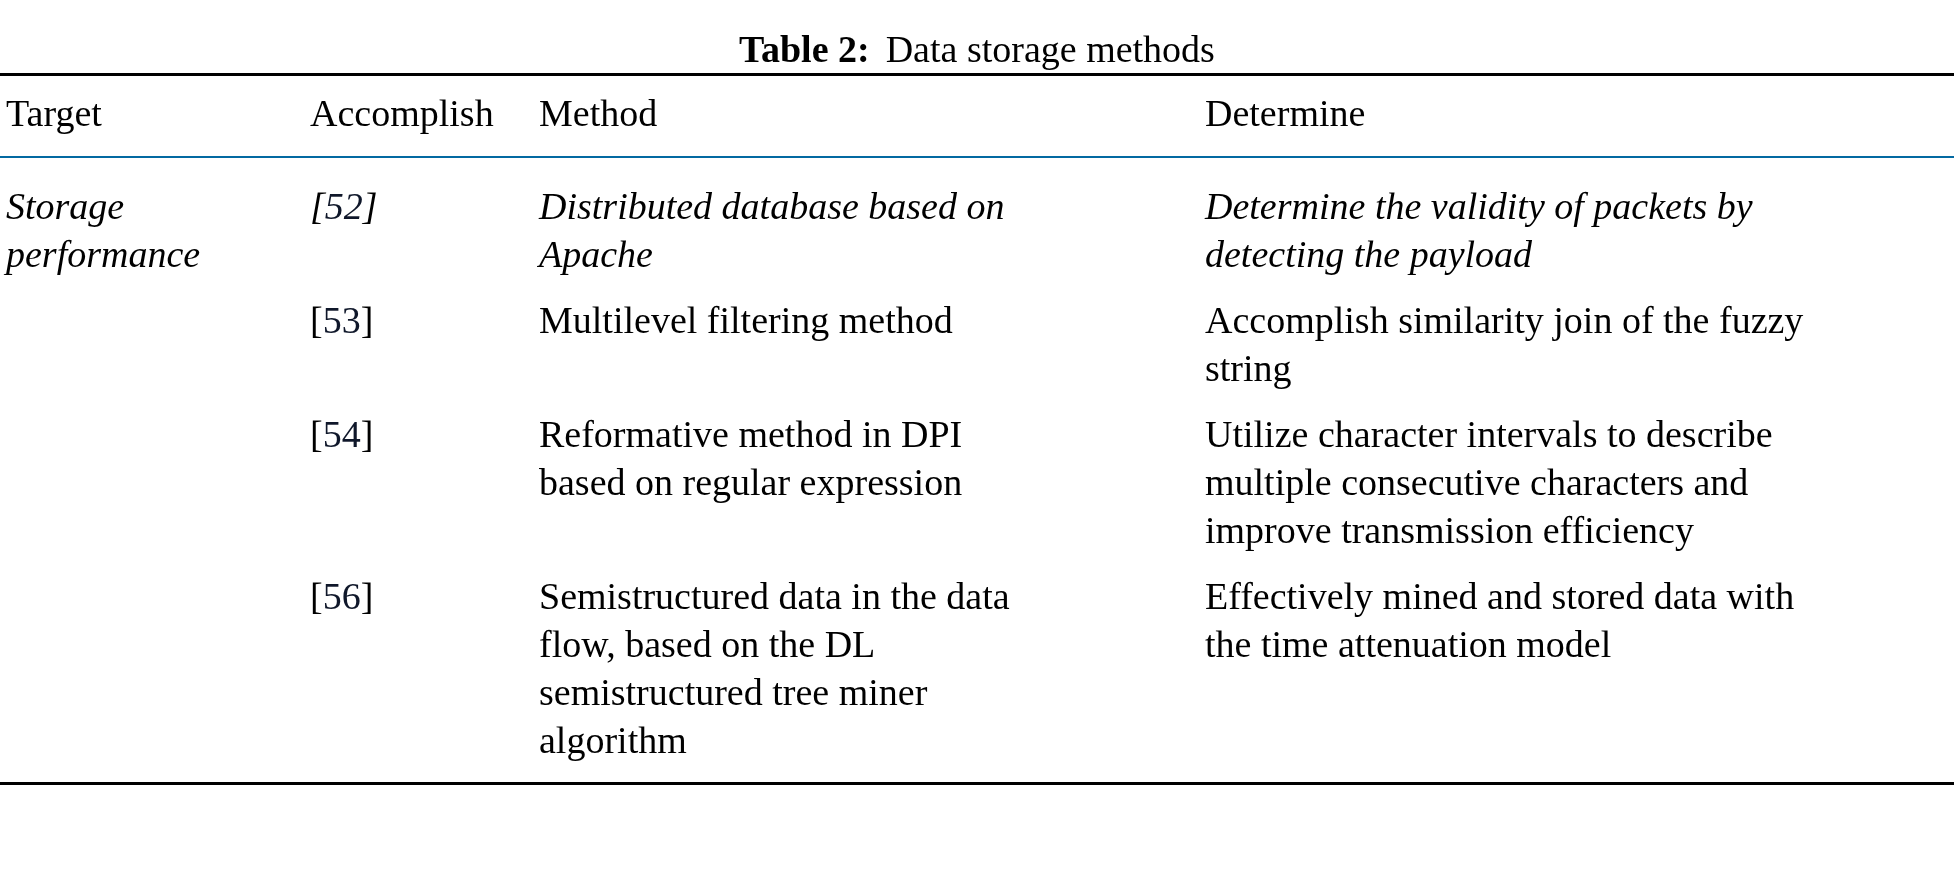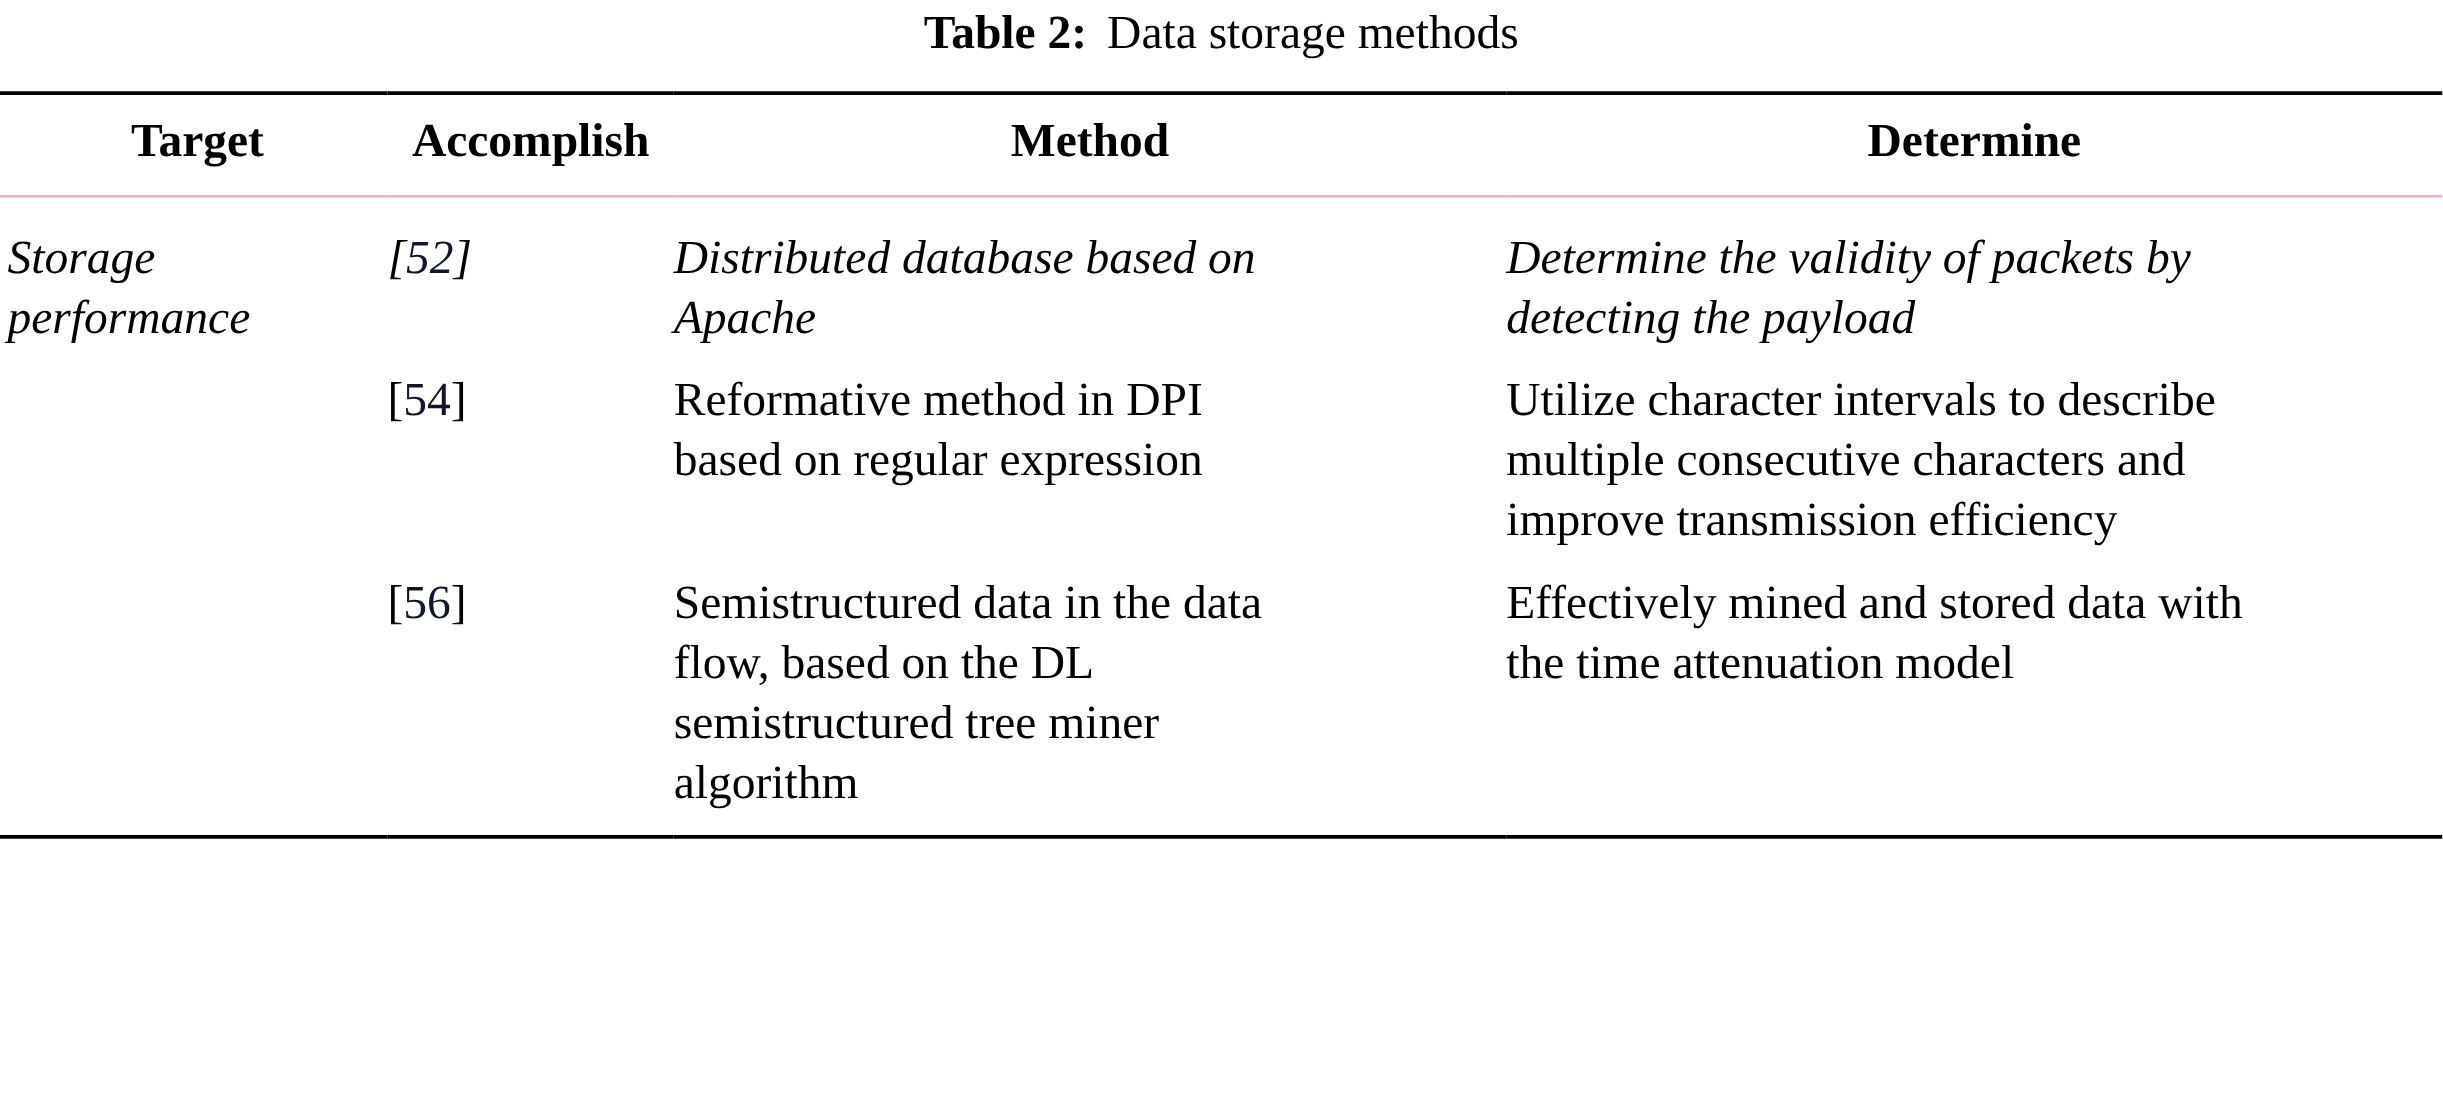--- a/index.html
+++ b/index.html
@@ -10,21 +10,21 @@
     width: 1954px;
     height: 896px;
     background: #ffffff;
     color: #000000;
     font-family: "Liberation Serif", "DejaVu Serif", serif;
     overflow: hidden;
   }
   .caption {
     height: 73px;
     box-sizing: border-box;
-    padding-top: 2px;
+    padding-top: 25px;
     text-align: center;
     font-size: 38px;
     line-height: 48px;
   }
   .caption-label {
     font-weight: bold;
     margin-right: 16px;
   }
   table.data-table {
     width: 1954px;
@@ -33,25 +33,25 @@
     font-size: 38px;
     line-height: 48px;
     border-top: 3px solid #000;
     border-bottom: 3px solid #000;
   }
   col.c-target    { width: 310px; }
   col.c-reference { width: 229px; }
   col.c-method    { width: 666px; }
   col.c-advantage { width: 749px; }
   th {
-    font-weight: bold;
-    text-align: center;
+    font-weight: normal;
+    text-align: left;
     vertical-align: top;
     padding: 13px 0 19px 0;
-    border-bottom: 2px solid #f9a8d4;
+    border-bottom: 2px solid #0369a1;
   }
   th.first, td.first {
     padding-left: 6px;
   }
   td {
     vertical-align: top;
     padding: 0 10px 18px 0;
     white-space: pre-line;
   }
   tbody tr:first-child td {
@@ -91,20 +91,27 @@
       <td class="first">Storage
 performance</td>
       <td><span>[</span><a class="ref-link">52</a><span>]</span></td>
       <td>Distributed database based on
 Apache</td>
       <td>Determine the validity of packets by
 detecting the payload</td>
     </tr>
     <tr>
       <td class="first"></td>
+      <td><span>[</span><a class="ref-link">53</a><span>]</span></td>
+      <td>Multilevel filtering method</td>
+      <td>Accomplish similarity join of the fuzzy
+string</td>
+    </tr>
+    <tr>
+      <td class="first"></td>
       <td><span>[</span><a class="ref-link">54</a><span>]</span></td>
       <td>Reformative method in DPI
 based on regular expression</td>
       <td>Utilize character intervals to describe
 multiple consecutive characters and
 improve transmission efficiency</td>
     </tr>
     <tr>
       <td class="first"></td>
       <td><span>[</span><a class="ref-link">56</a><span>]</span></td>

